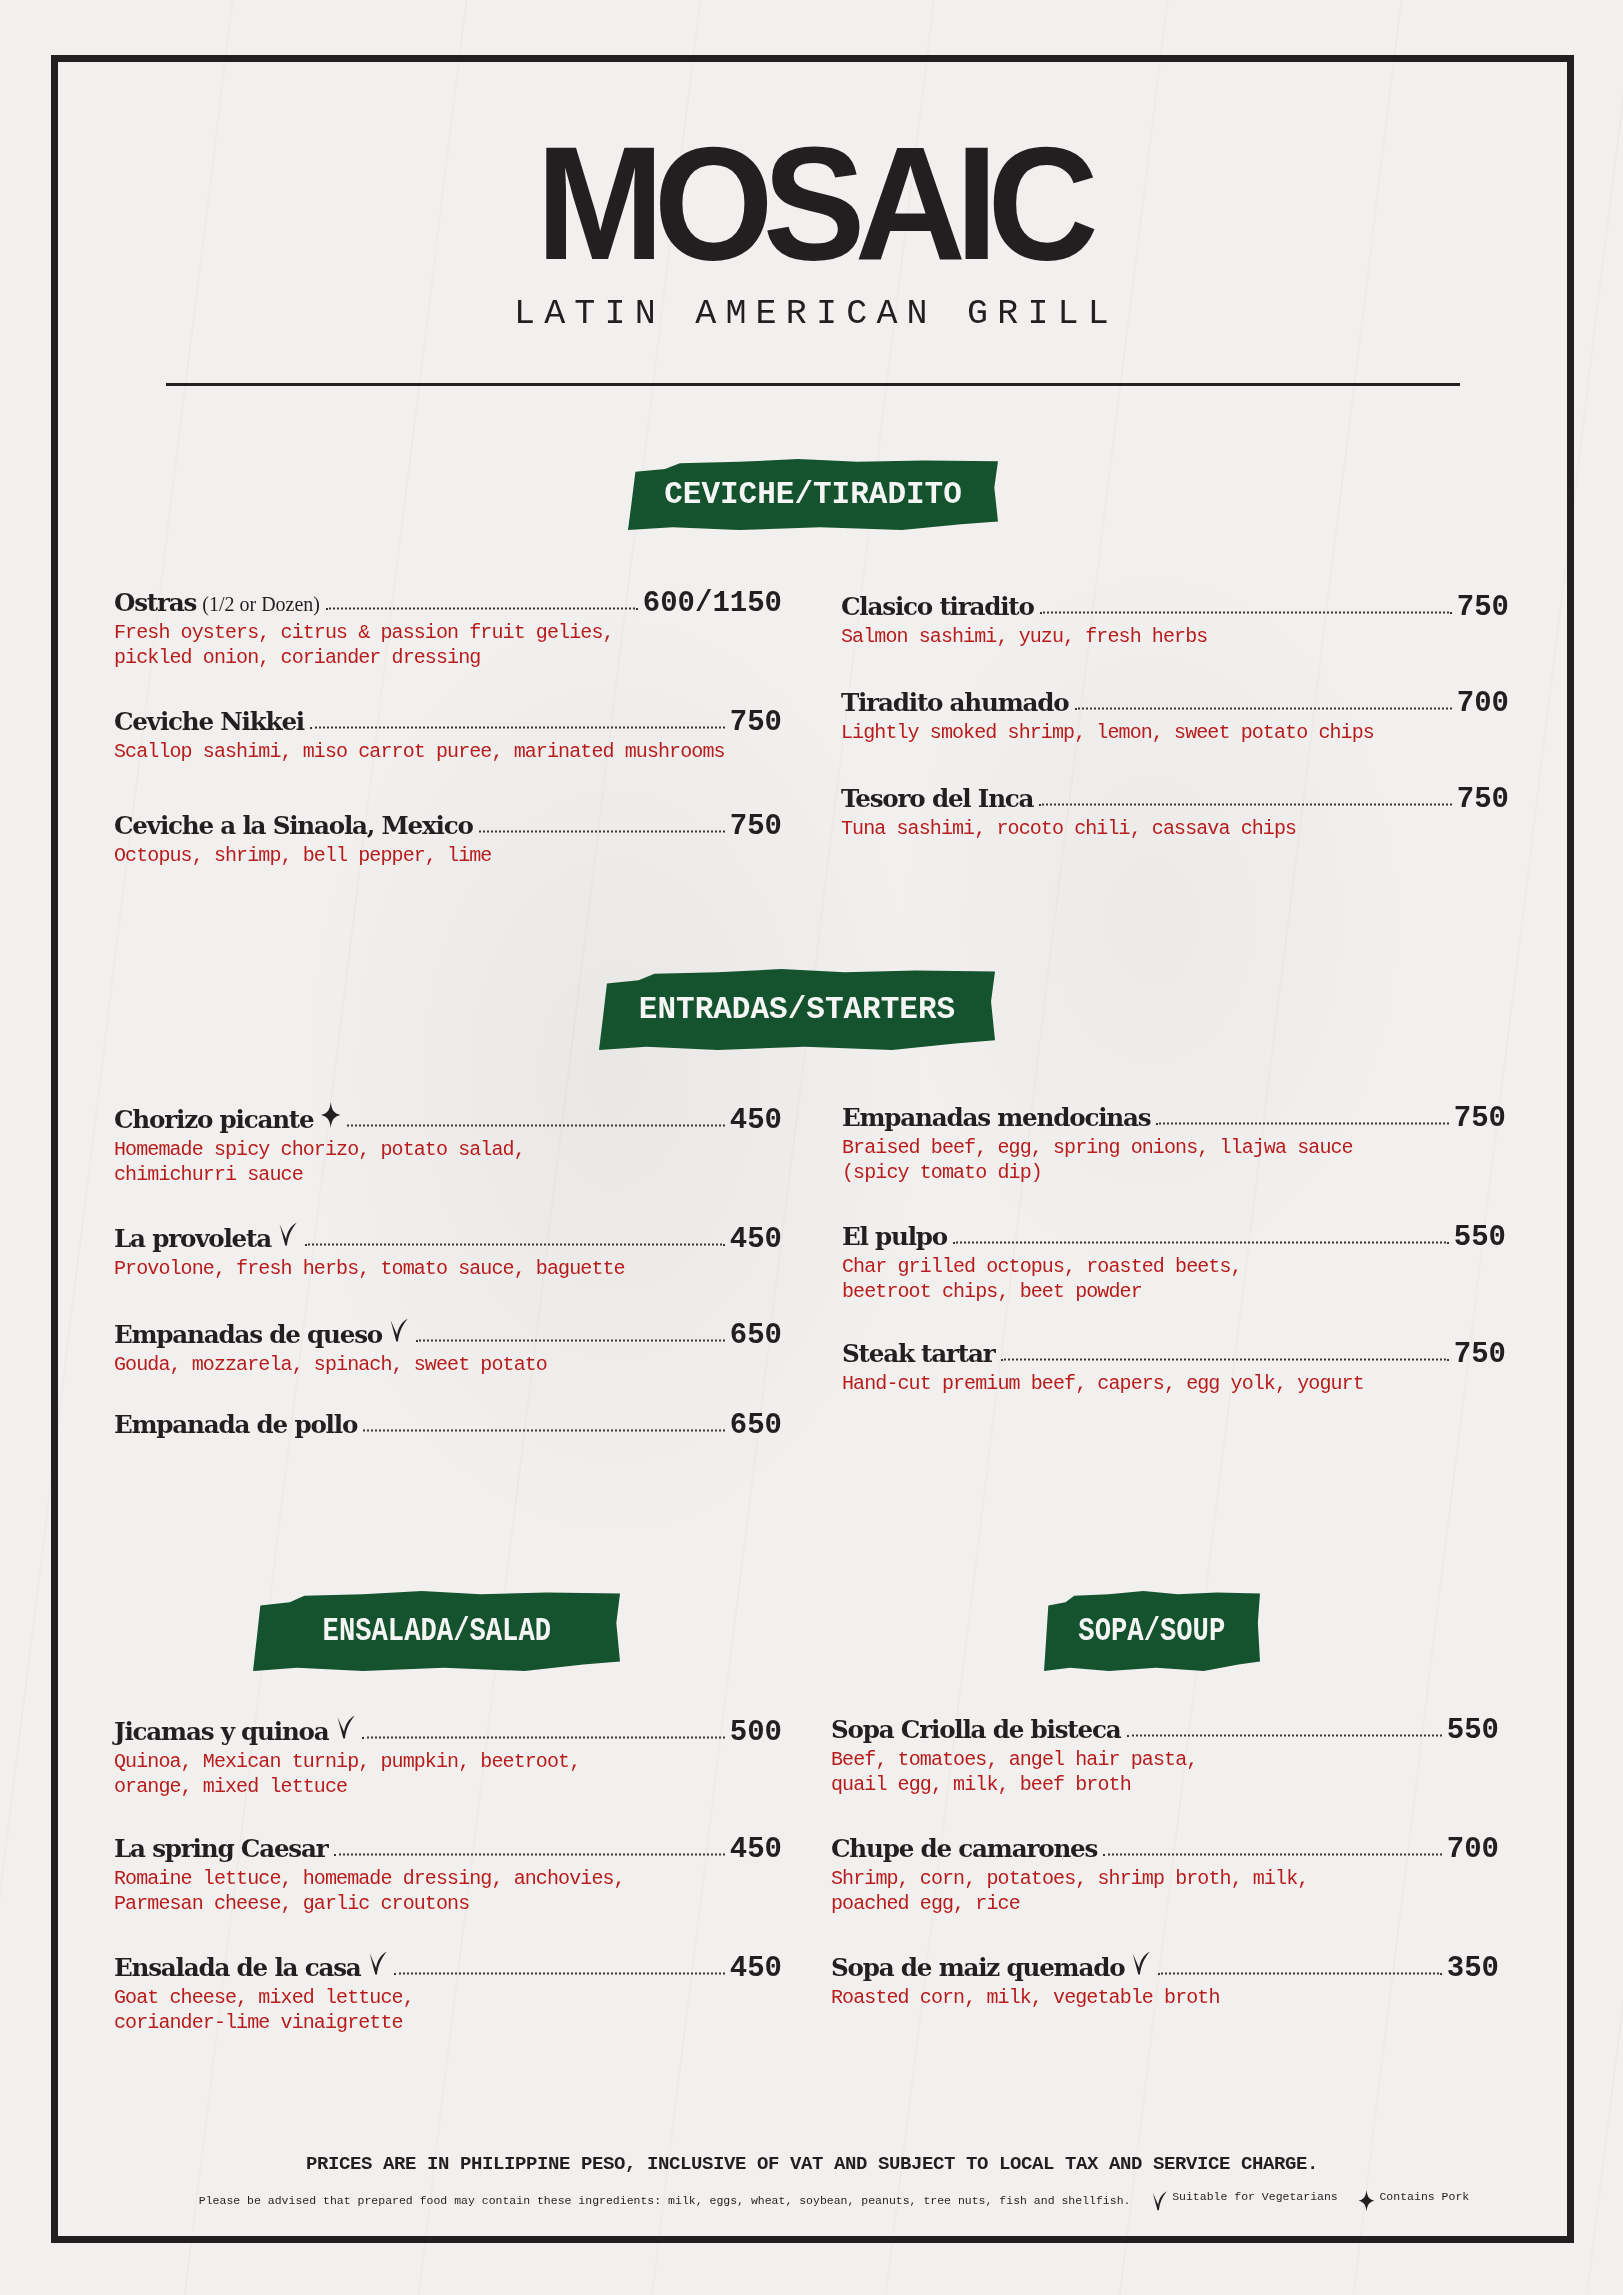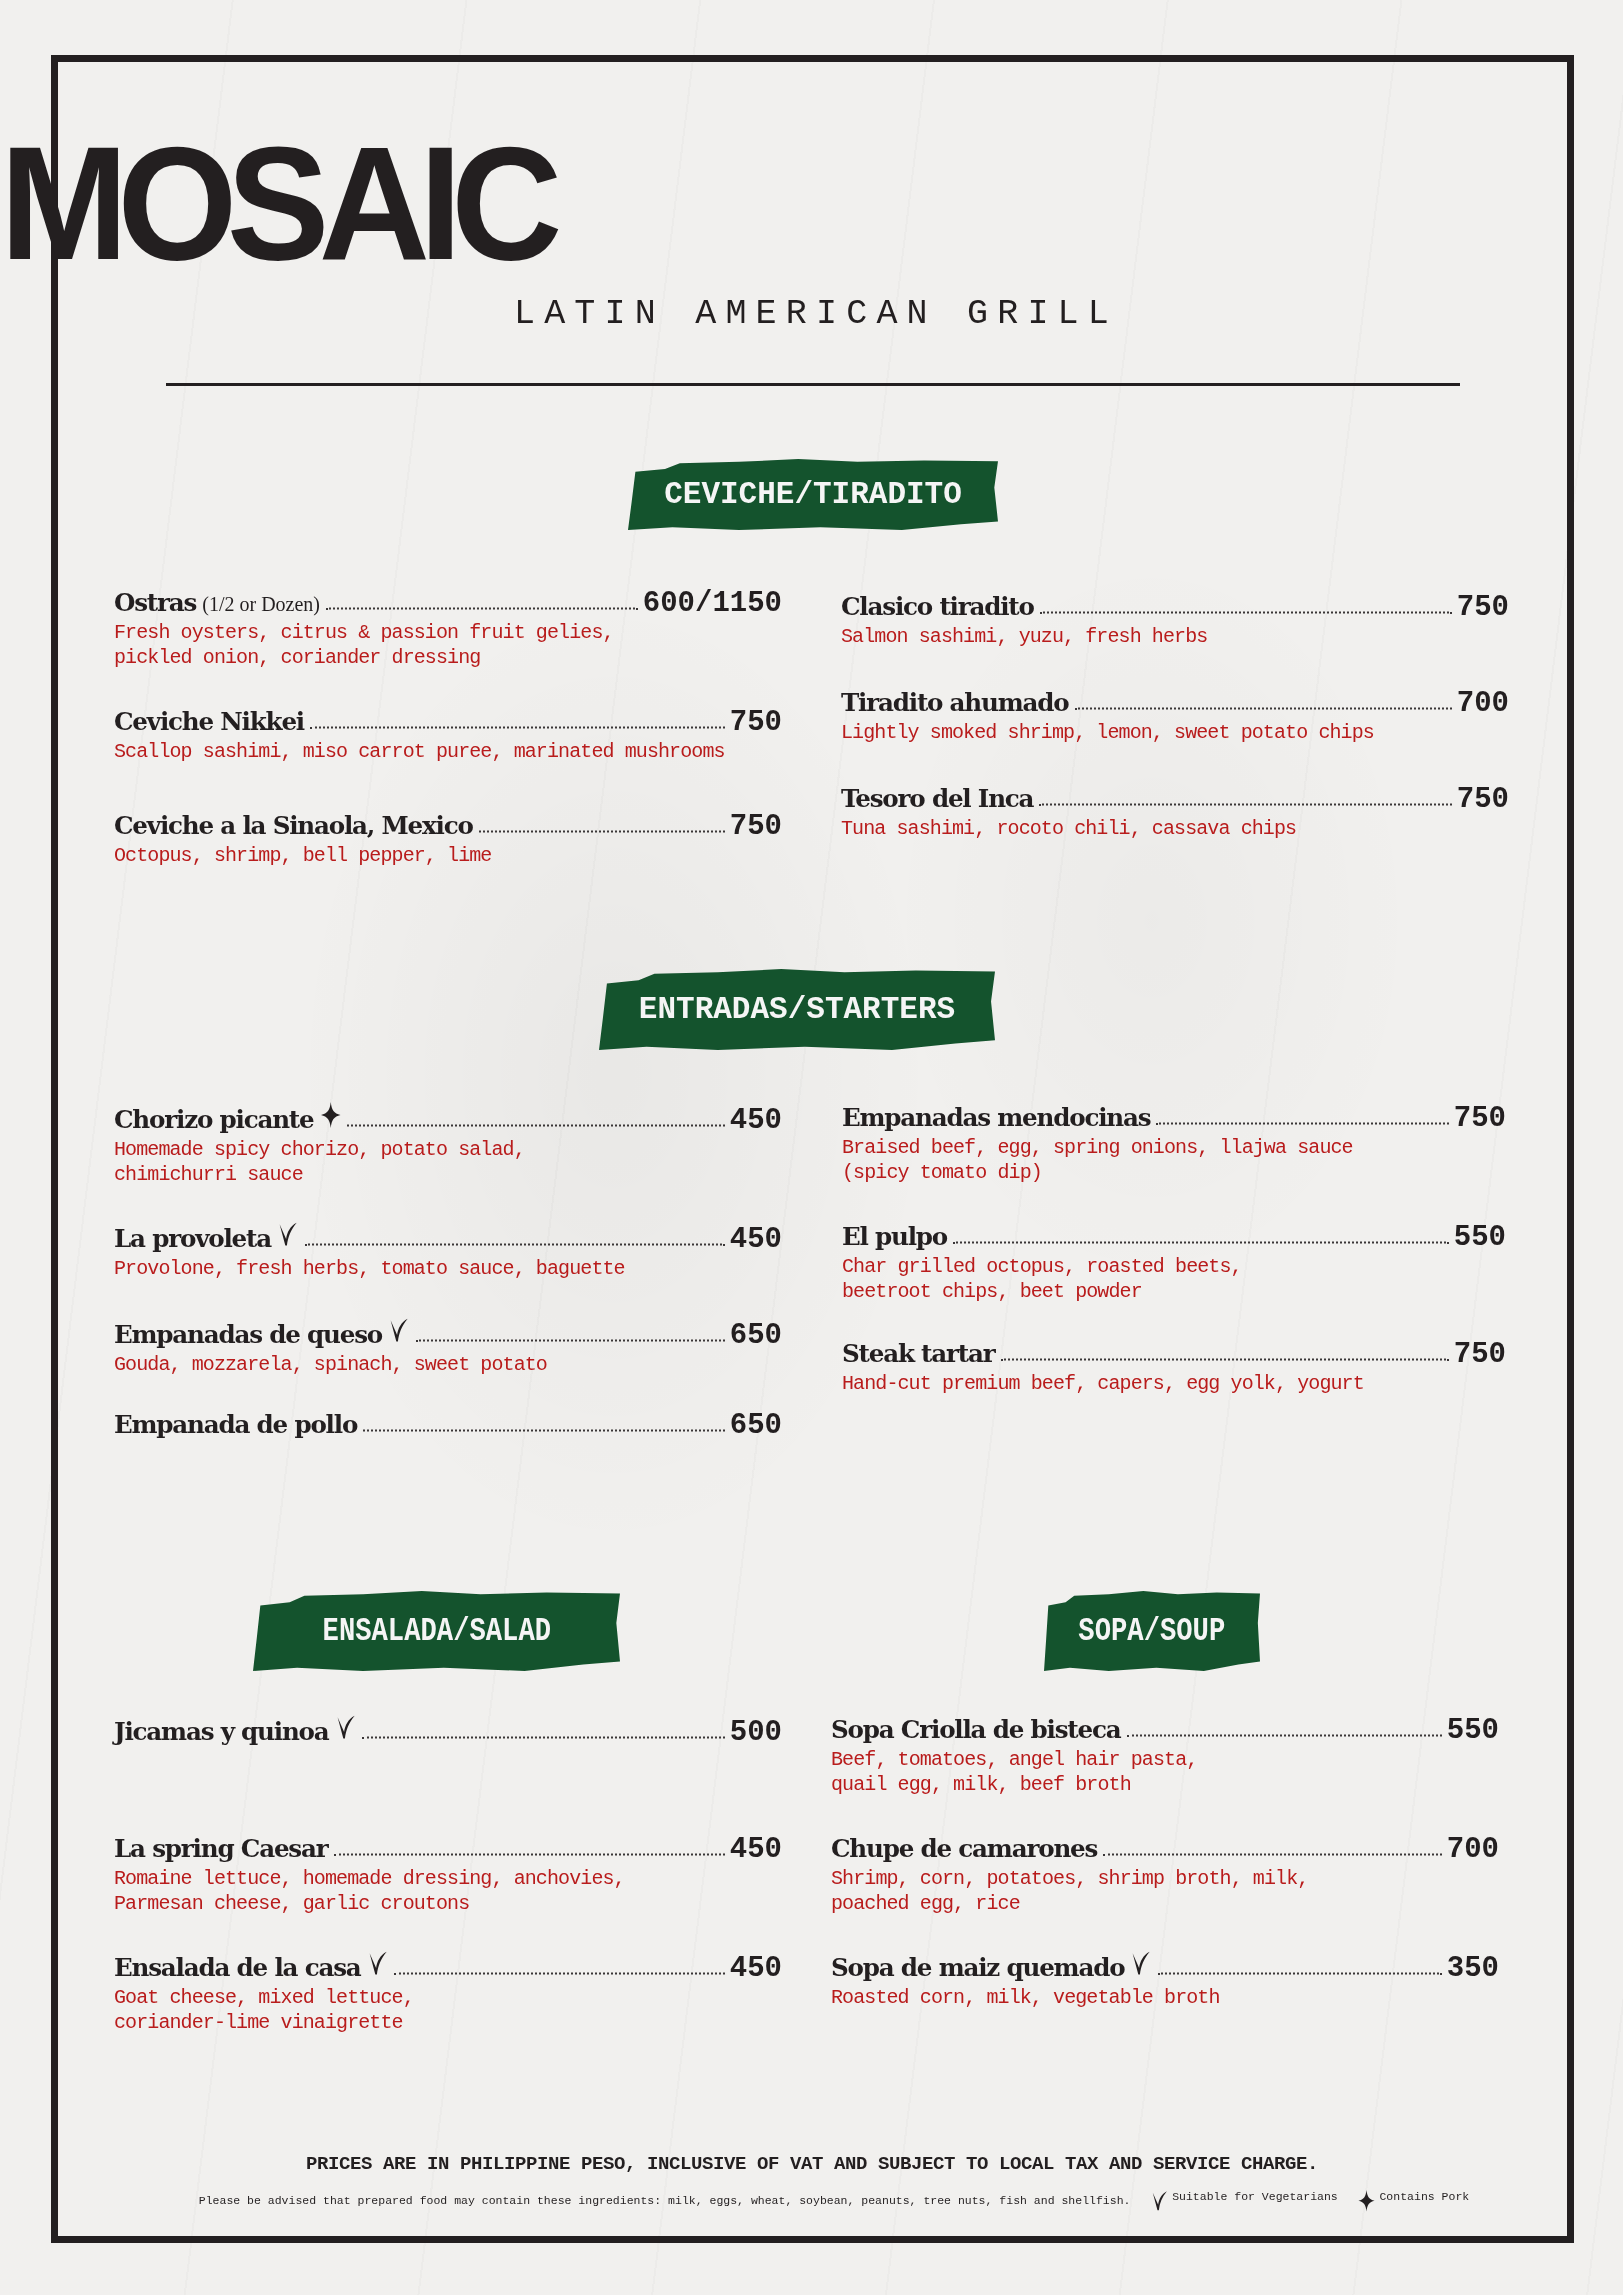--- a/index.html
+++ b/index.html
@@ -21,20 +21,21 @@
   }
   .frame {
     position: absolute;
     left: 51px; top: 55px;
     width: 1523px; height: 2188px;
     border: 7.7px solid #231f20;
   }
   .logo {
     position: absolute;
     left: 0; right: 0; top: 146px;
+    text-align: center;
   }
   .logo-word {
     display: inline-block;
     font-family: "Liberation Sans", "DejaVu Sans", sans-serif;
     font-weight: 700;
     font-size: 154px;
     line-height: 115px;
     letter-spacing: -10.7px;
     color: #231f20;
     transform: scaleY(1.05);
@@ -307,20 +308,22 @@
       <div class="item-line">
         <span class="item-name">Jicamas y quinoa</span>
         <span class="item-icon">
           <svg viewBox="0 0 24 32">
             <path d="M2 4 L9 30 L11 30 C12 20 16 10 23 2 C15 6 11 14 10 22 Z" fill="#231f20"></path>
           </svg>
         </span>
         <span class="dots"></span>
         <span class="item-price">500</span>
       </div>
+      <div class="item-desc">Quinoa, Mexican turnip, pumpkin, beetroot,
+orange, mixed lettuce</div>
     </div>
     <div class="item" style="top: 119px;">
       <div class="item-line">
         <span class="item-name">La spring Caesar</span>
         <span class="dots"></span>
         <span class="item-price">450</span>
       </div>
       <div class="item-desc">Romaine lettuce, homemade dressing, anchovies,
 Parmesan cheese, garlic croutons</div>
     </div>

